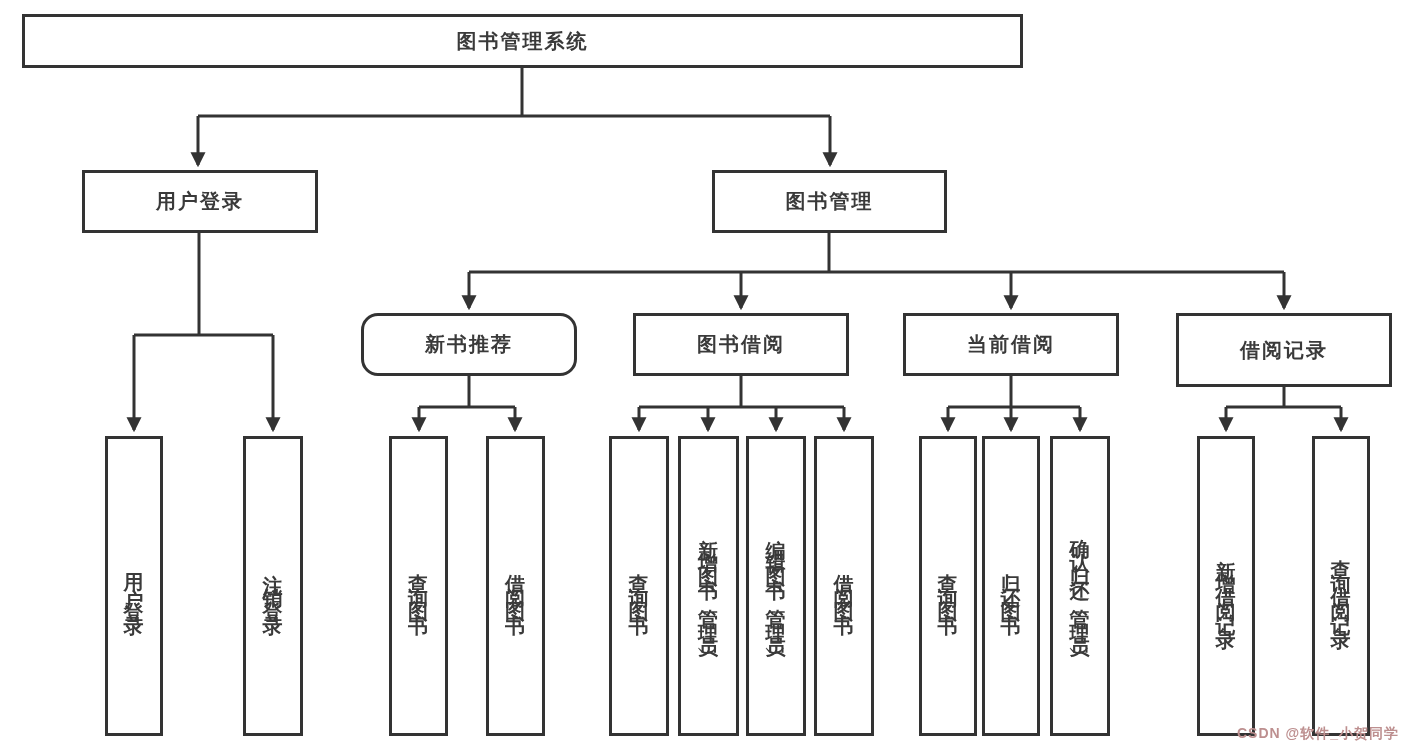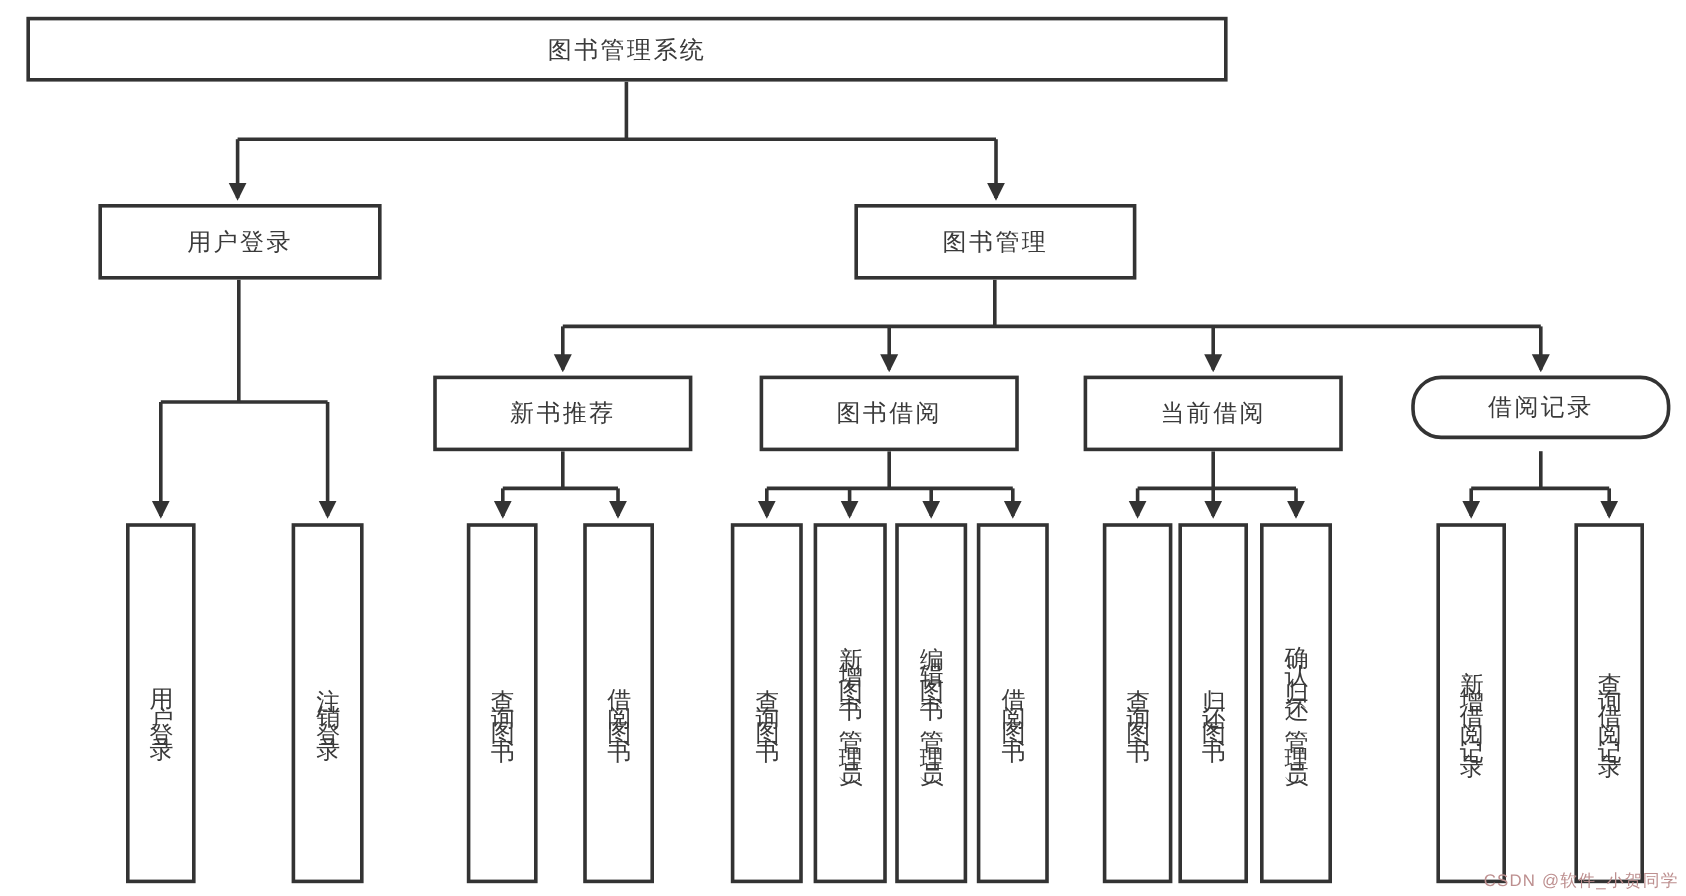--- a/index.html
+++ b/index.html
@@ -8,20 +8,21 @@
     --bg:#ffffff;
     --wm:#bd8f8f;
   }
   html,body{margin:0;padding:0;background:#fff;}
   body{font-family:"Liberation Sans","DejaVu Sans",sans-serif;}
   #canvas{
     position:relative;
     width:1405px;height:747px;
     background:var(--bg);
     overflow:hidden;
+    font-weight:bold;
   }
   #wires{position:absolute;left:0;top:0;width:1405px;height:747px;}
   .box{
     position:absolute;
     box-sizing:border-box;
     border:3px solid var(--line);
     background:#fff;
     display:flex;
     align-items:center;
     justify-content:center;
@@ -109,30 +110,30 @@
     <span class="hlabel">图书管理系统</span>
   </div>
 
   <div class="box" style="left:82px;top:170px;width:236px;height:63px;">
     <span class="hlabel">用户登录</span>
   </div>
   <div class="box" style="left:712px;top:170px;width:235px;height:63px;align-items:center;">
     <span class="hlabel">图书管理</span>
   </div>
 
-  <div class="box" style="left:361px;top:313px;width:216px;height:63px;">
+  <div class="box" style="left:361px;top:313px;width:216px;height:63px;border-radius:17px;">
     <span class="hlabel">新书推荐</span>
   </div>
   <div class="box" style="left:633px;top:313px;width:216px;height:63px;">
     <span class="hlabel">图书借阅</span>
   </div>
   <div class="box" style="left:903px;top:313px;width:216px;height:63px;">
     <span class="hlabel">当前借阅</span>
   </div>
-  <div class="box" style="left:1176px;top:313px;width:216px;height:53px;border-radius:25px;">
+  <div class="box" style="left:1176px;top:313px;width:216px;height:74px;">
     <span class="hlabel">借阅记录</span>
   </div>
 
   <div class="box vleaf" style="left:105px;top:436px;width:58px;height:300px;">
     <span class="vlabel">用户登录</span>
   </div>
   <div class="box vleaf" style="left:243px;top:436px;width:60px;height:300px;">
     <span class="vlabel">注销登录</span>
   </div>
 

